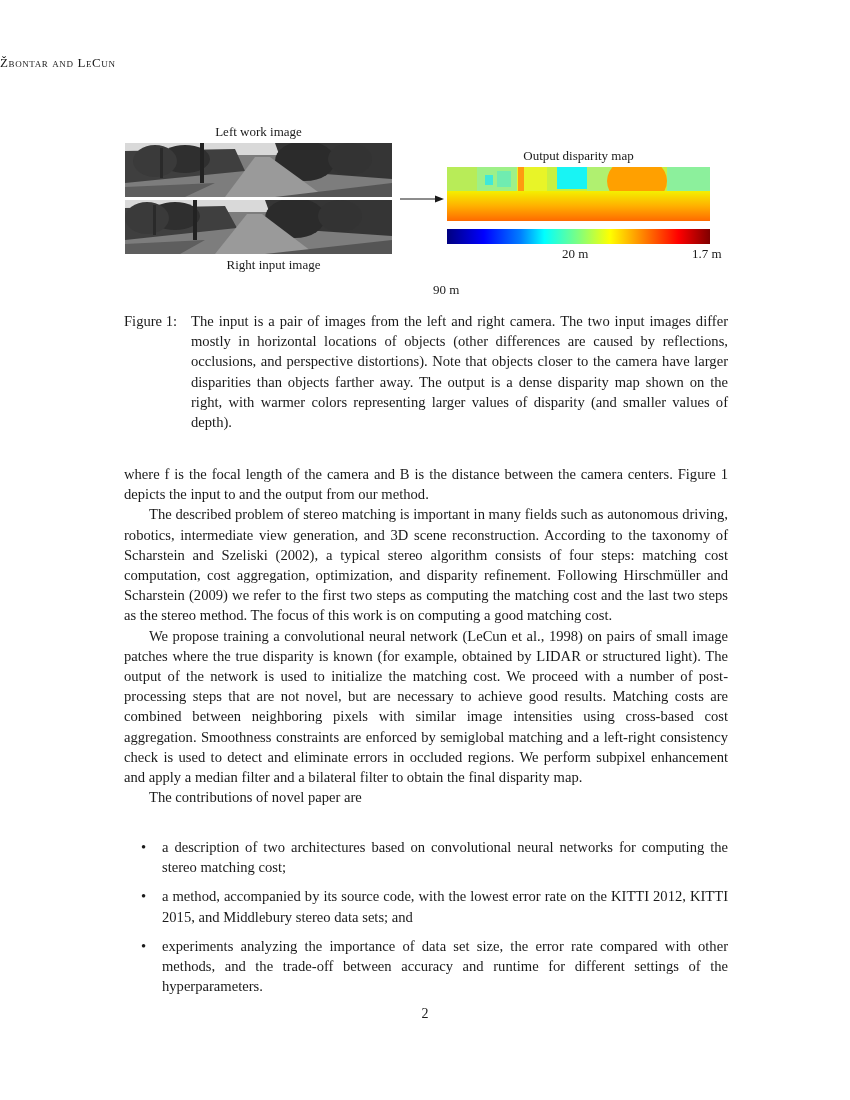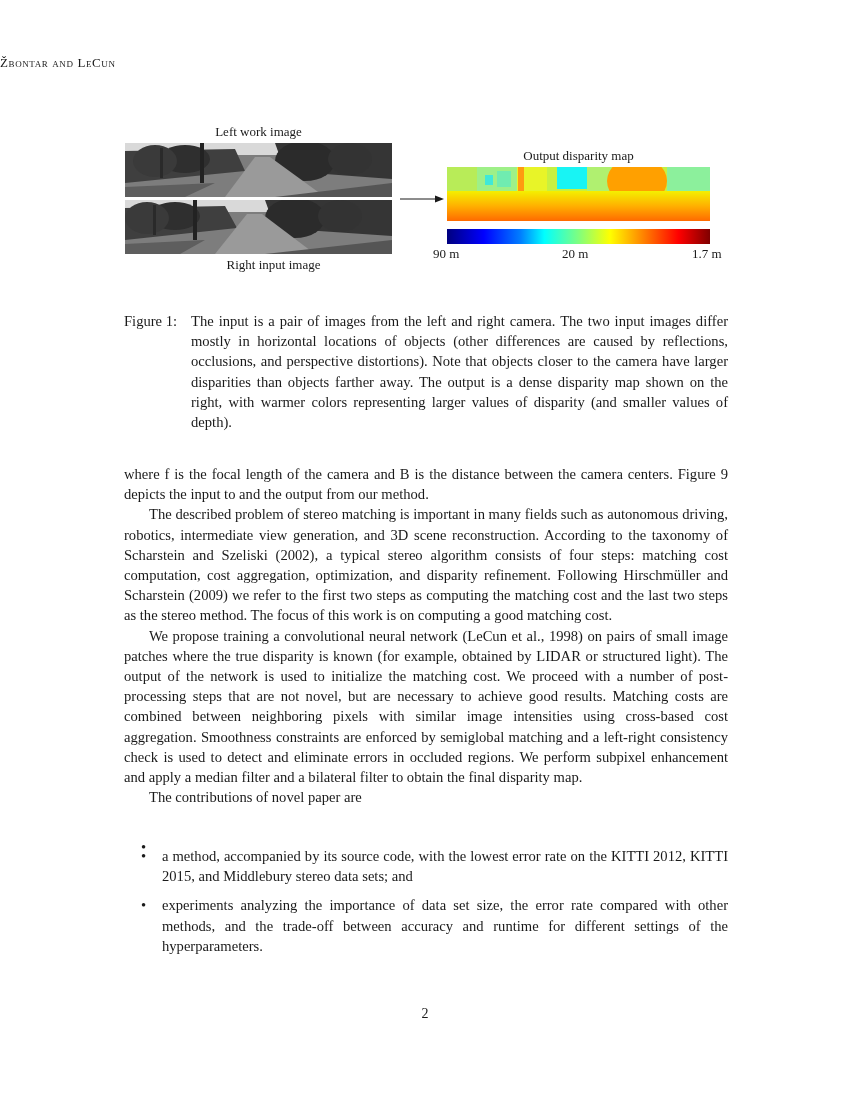--- a/index.html
+++ b/index.html
@@ -98,40 +98,41 @@
       <rect x="140" y="0" width="25" height="30" fill="#b0f070"></rect>
       <rect x="220" y="0" width="43" height="26" fill="#8cf09c"></rect>
       <rect x="165" y="0" width="10" height="30" fill="#ffe000"></rect>
       <ellipse cx="190" cy="14" rx="30" ry="24" fill="#ffa000"></ellipse>
       <rect x="71" y="0" width="6" height="34" fill="#ff9a10"></rect>
       <rect x="0" y="24" width="263" height="30" fill="url(#ground)"></rect>
     </svg>
   </div>
 
   <div class="colorbar"></div>
-  <div class="abs tick" style="left:433px;">90 m</div>
+  <div class="abs tick" style="left:433px;margin-top:36px;">90 m</div>
   <div class="abs tick" style="left:562px;">20 m</div>
   <div class="abs tick" style="left:692px;">1.7 m</div>
 </div>
 
 <div class="abs caption">
   <span class="cap-label">Figure 1:</span>
   <div class="cap-text">The input is a pair of images from the left and right camera. The two input images differ mostly in horizontal locations of objects (other differences are caused by reflections, occlusions, and perspective distortions). Note that objects closer to the camera have larger disparities than objects farther away. The output is a dense disparity map shown on the right, with warmer colors representing larger values of disparity (and smaller values of depth).</div>
 </div>
 
 <div class="abs body-text" style="top:464px;">
-  <p>where f is the focal length of the camera and B is the distance between the camera centers. Figure 9 depicts the input to and the output from our method.</p>
+  <p>where f is the focal length of the camera and B is the distance between the camera centers. Figure 1 depicts the input to and the output from our method.</p>
   <p class="indent">The described problem of stereo matching is important in many fields such as autonomous driving, robotics, intermediate view generation, and 3D scene reconstruction. According to the taxonomy of Scharstein and Szeliski (2002), a typical stereo algorithm consists of four steps: matching cost computation, cost aggregation, optimization, and disparity refinement. Following Hirschmüller and Scharstein (2009) we refer to the first two steps as computing the matching cost and the last two steps as the stereo method. The focus of this work is on computing a good matching cost.</p>
   <p class="indent">We propose training a convolutional neural network (LeCun et al., 1998) on pairs of small image patches where the true disparity is known (for example, obtained by LIDAR or structured light). The output of the network is used to initialize the matching cost. We proceed with a number of post-processing steps that are not novel, but are necessary to achieve good results. Matching costs are combined between neighboring pixels with similar image intensities using cross-based cost aggregation. Smoothness constraints are enforced by semiglobal matching and a left-right consistency check is used to detect and eliminate errors in occluded regions. We perform subpixel enhancement and apply a median filter and a bilateral filter to obtain the final disparity map.</p>
   <p class="indent">The contributions of novel paper are</p>
 </div>
 
 <div class="abs bullets" style="top:837px;">
   <div class="bullet-item">
     <span class="bullet-dot">•</span>
+    <span>a description of two architectures based on convolutional neural networks for computing the stereo matching cost;</span>
   </div>
   <div class="bullet-item">
     <span class="bullet-dot">•</span>
     <span>a method, accompanied by its source code, with the lowest error rate on the KITTI 2012, KITTI 2015, and Middlebury stereo data sets; and</span>
   </div>
   <div class="bullet-item">
     <span class="bullet-dot">•</span>
     <span>experiments analyzing the importance of data set size, the error rate compared with other methods, and the trade-off between accuracy and runtime for different settings of the hyperparameters.</span>
   </div>
 </div>

